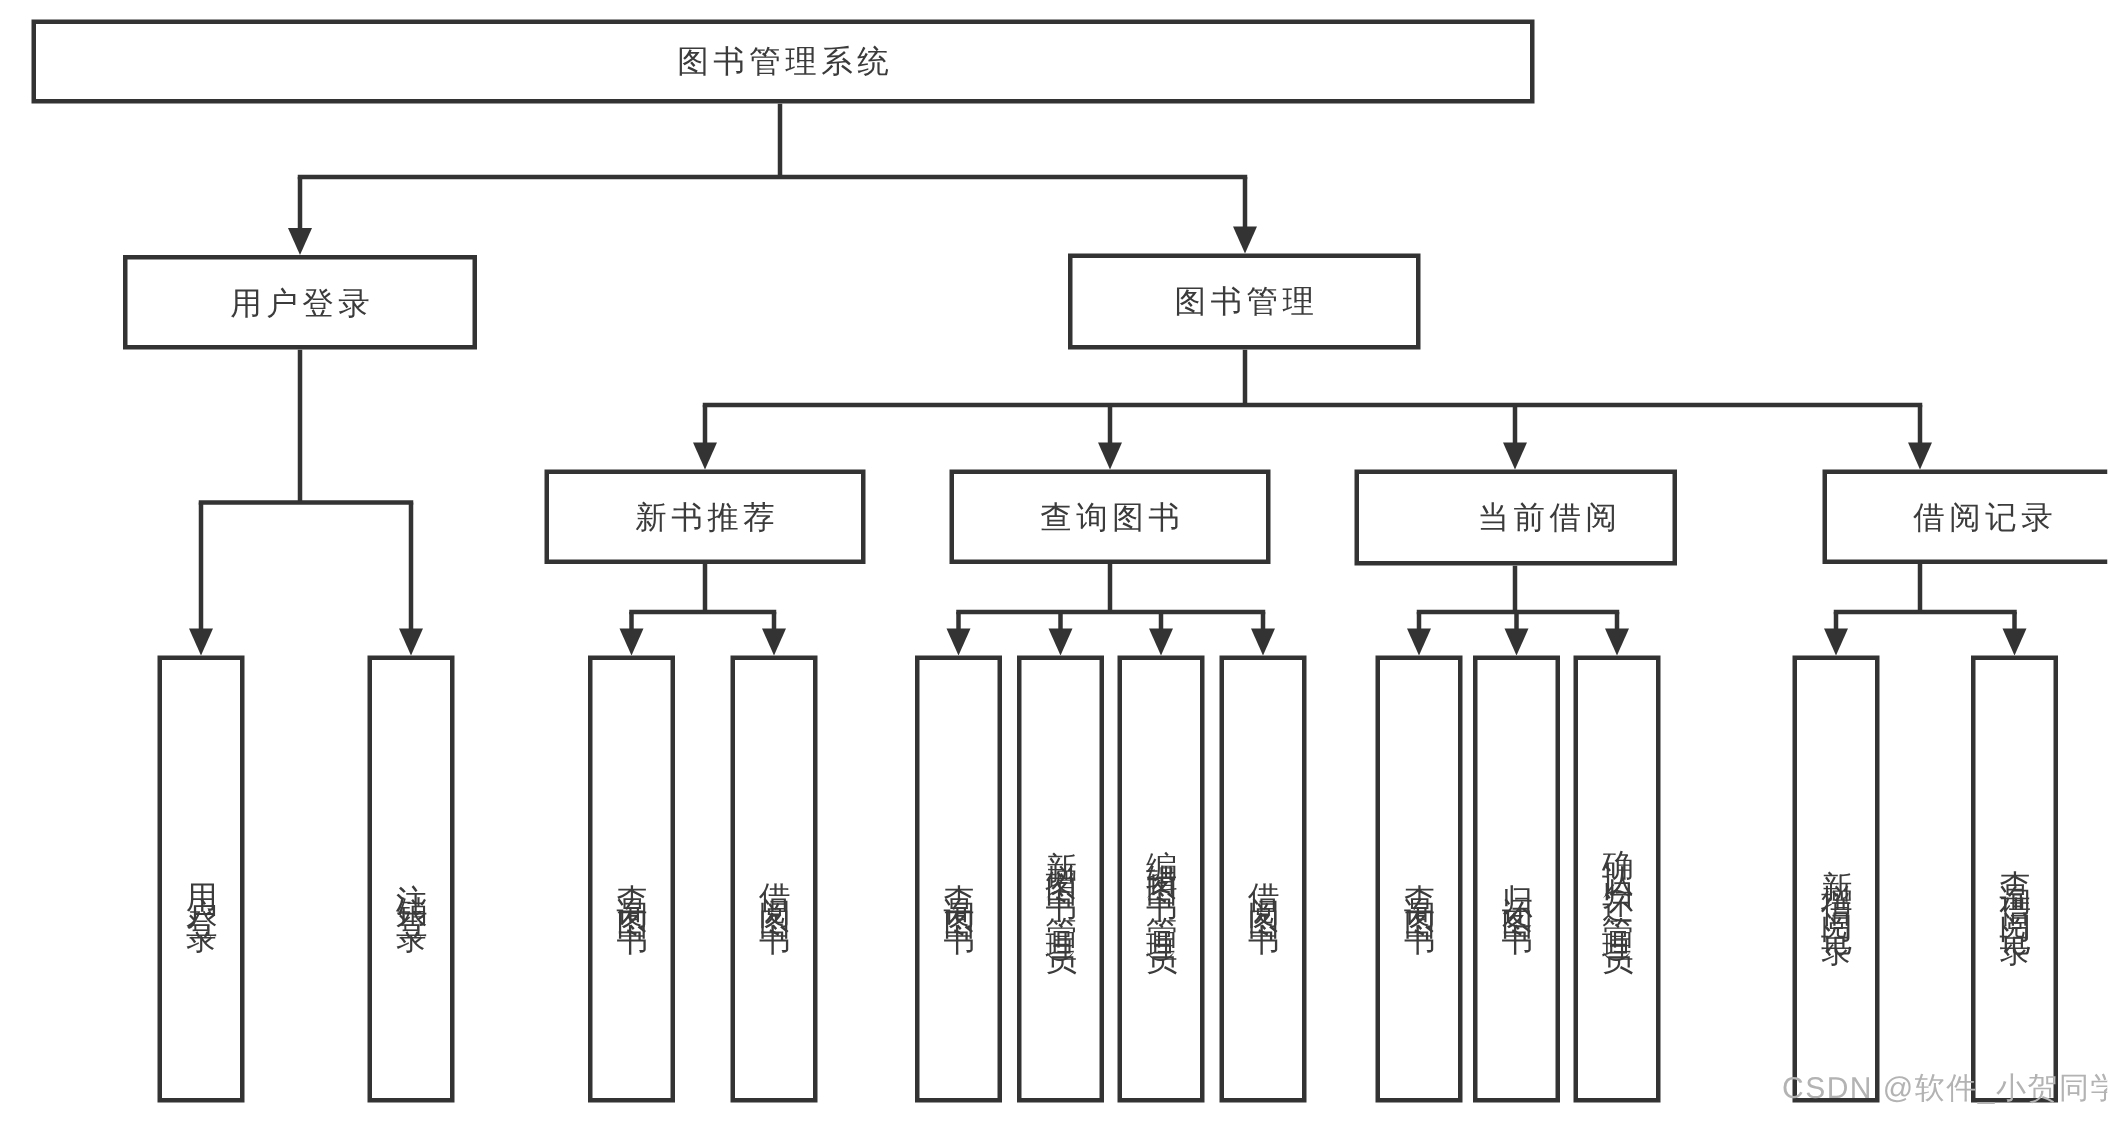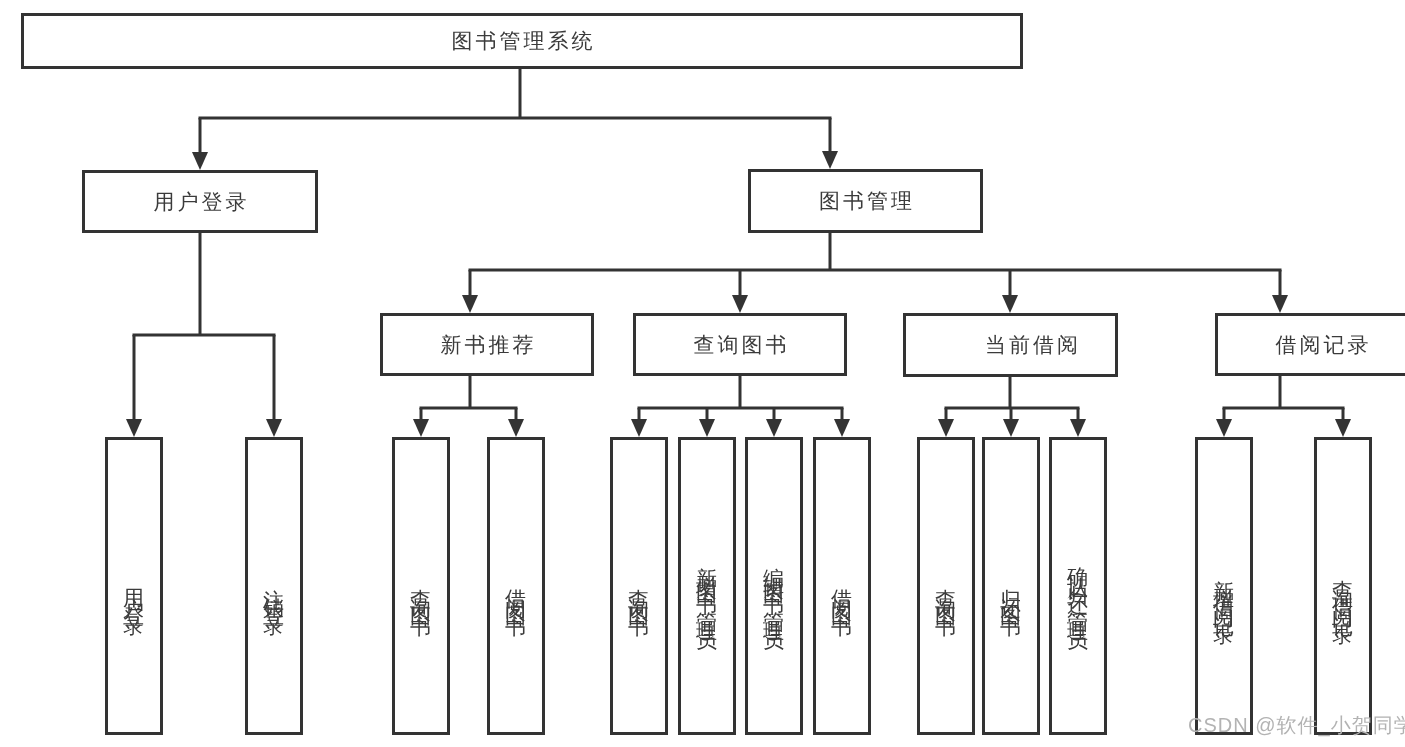--- a/index.html
+++ b/index.html
@@ -18,22 +18,22 @@
   .h-node { font-size:21px; letter-spacing:3px; white-space:nowrap; }
   .h-node span { transform:translateX(1.5px); }
   .v-node {
     writing-mode:vertical-rl; text-orientation:mixed;
     font-size:21px; letter-spacing:9px; line-height:1;
   }
   .v-node span { transform:translateY(4px); }
   
   .n-root    { left:21px;  top:13px;  width:1002px; height:56px; }
   .n-login   { left:82px;  top:170px; width:236px;  height:63px; }
-  .n-mgmt    { left:712px; top:169px; width:235px;  height:64px;margin-left:36px; }
-  .n-l3-0    { left:363px; top:313px; width:214px;  height:63px;margin-left:17px; }
+  .n-mgmt    { left:712px; top:169px; width:235px;  height:64px; }
+  .n-l3-0    { left:363px; top:313px; width:214px;  height:63px; }
   .n-l3-1    { left:633px; top:313px; width:214px;  height:63px; }
   .n-l3-2    { left:903px; top:313px; width:215px;  height:64px;padding-left:42px; }
   .n-l3-3    { left:1215px;top:313px; width:214px;  height:63px; }
   .leaf      { top:437px; width:58px; height:298px; }
   .lf-0  { left:105px; }  .lf-1  { left:245px; }
   .lf-2  { left:392px; }  .lf-3  { left:487px; }
   .lf-4  { left:610px; }  .lf-5  { left:678px; }
   .lf-6  { left:745px; }  .lf-7  { left:813px; }
   .lf-8  { left:917px; }  .lf-9  { left:982px; }
   .lf-10 { left:1049px; }

